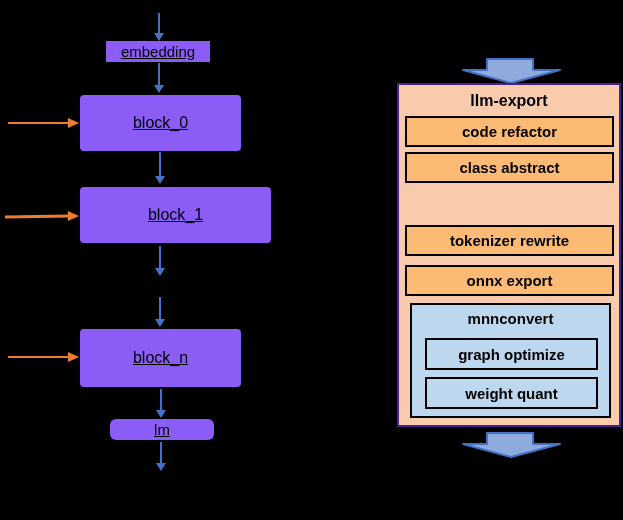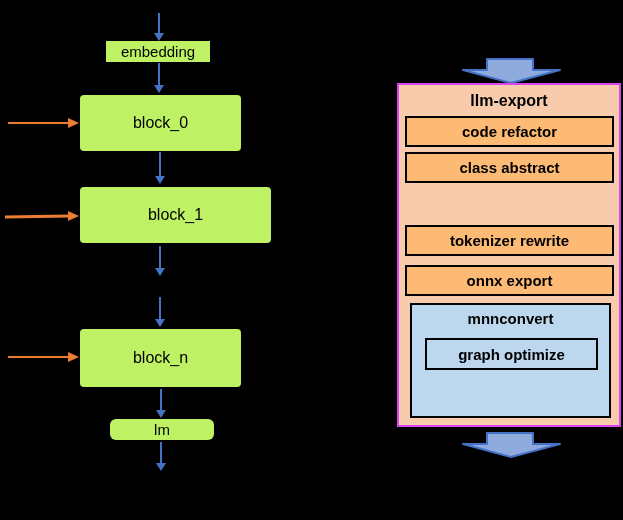--- a/index.html
+++ b/index.html
@@ -11,40 +11,41 @@
     font-family: "Liberation Sans", sans-serif;
     overflow: hidden;
   }
   .arrow-layer {
     position: absolute;
     left: 0; top: 0;
     width: 623px; height: 520px;
   }
   .node {
     position: absolute;
-    background: #bef264;
+    background: #8b5cf6;
     color: #000000;
     display: flex;
     align-items: center;
     justify-content: center;
     box-sizing: border-box;
+    text-decoration: underline;
   }
   .node.rounded {
     border-radius: 4px;
     font-size: 16px;
   }
   .node.flat {
     font-size: 15px;
   }
   .panel {
     position: absolute;
     left: 397px; top: 83px;
     width: 224px; height: 344px;
     background: #F8CBAD;
-    border: 2px solid #d946ef;
+    border: 2px solid #4c1d95;
     box-sizing: border-box;
   }
   .panel-title {
     margin-top: 7px;
     text-align: center;
     font-weight: bold;
     font-size: 16px;
     color: #000000;
   }
   .step {
@@ -160,16 +161,17 @@
     <div class="panel-title">llm-export</div>
 
     <div class="step" style="top:31px;">code refactor</div>
     <div class="step" style="top:67px;">class abstract</div>
     <div class="step" style="top:140px;">tokenizer rewrite</div>
     <div class="step" style="top:180px;">onnx export</div>
 
     <div class="subpanel">
       <div class="subpanel-title">mnnconvert</div>
       <div class="substep" style="top:33px;">graph optimize</div>
+      <div class="substep" style="top:72px;">weight quant</div>
     </div>
   </div>
 
 </div>
 
 </body></html>

